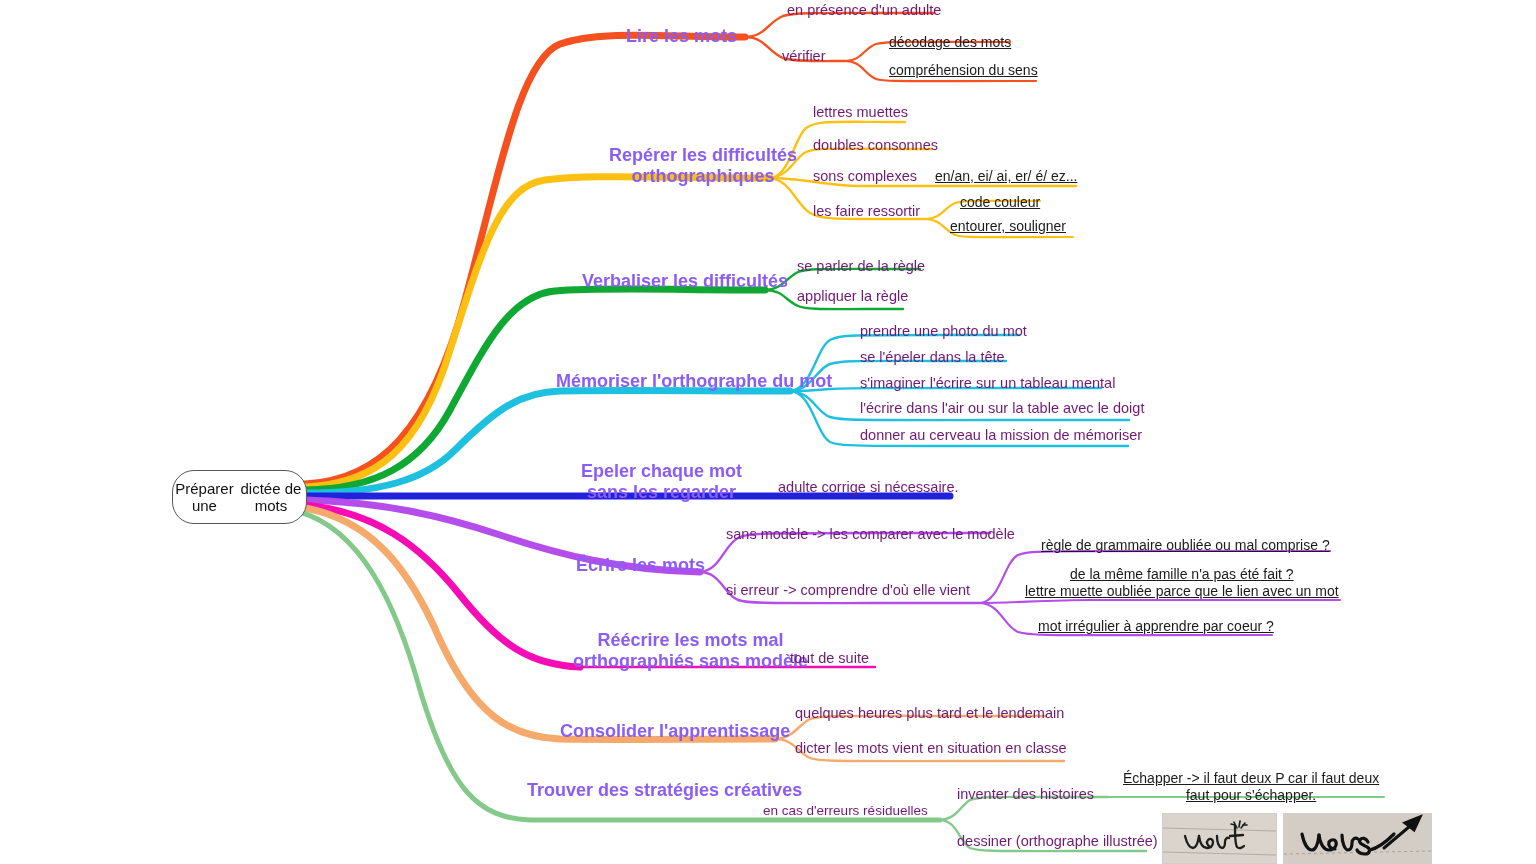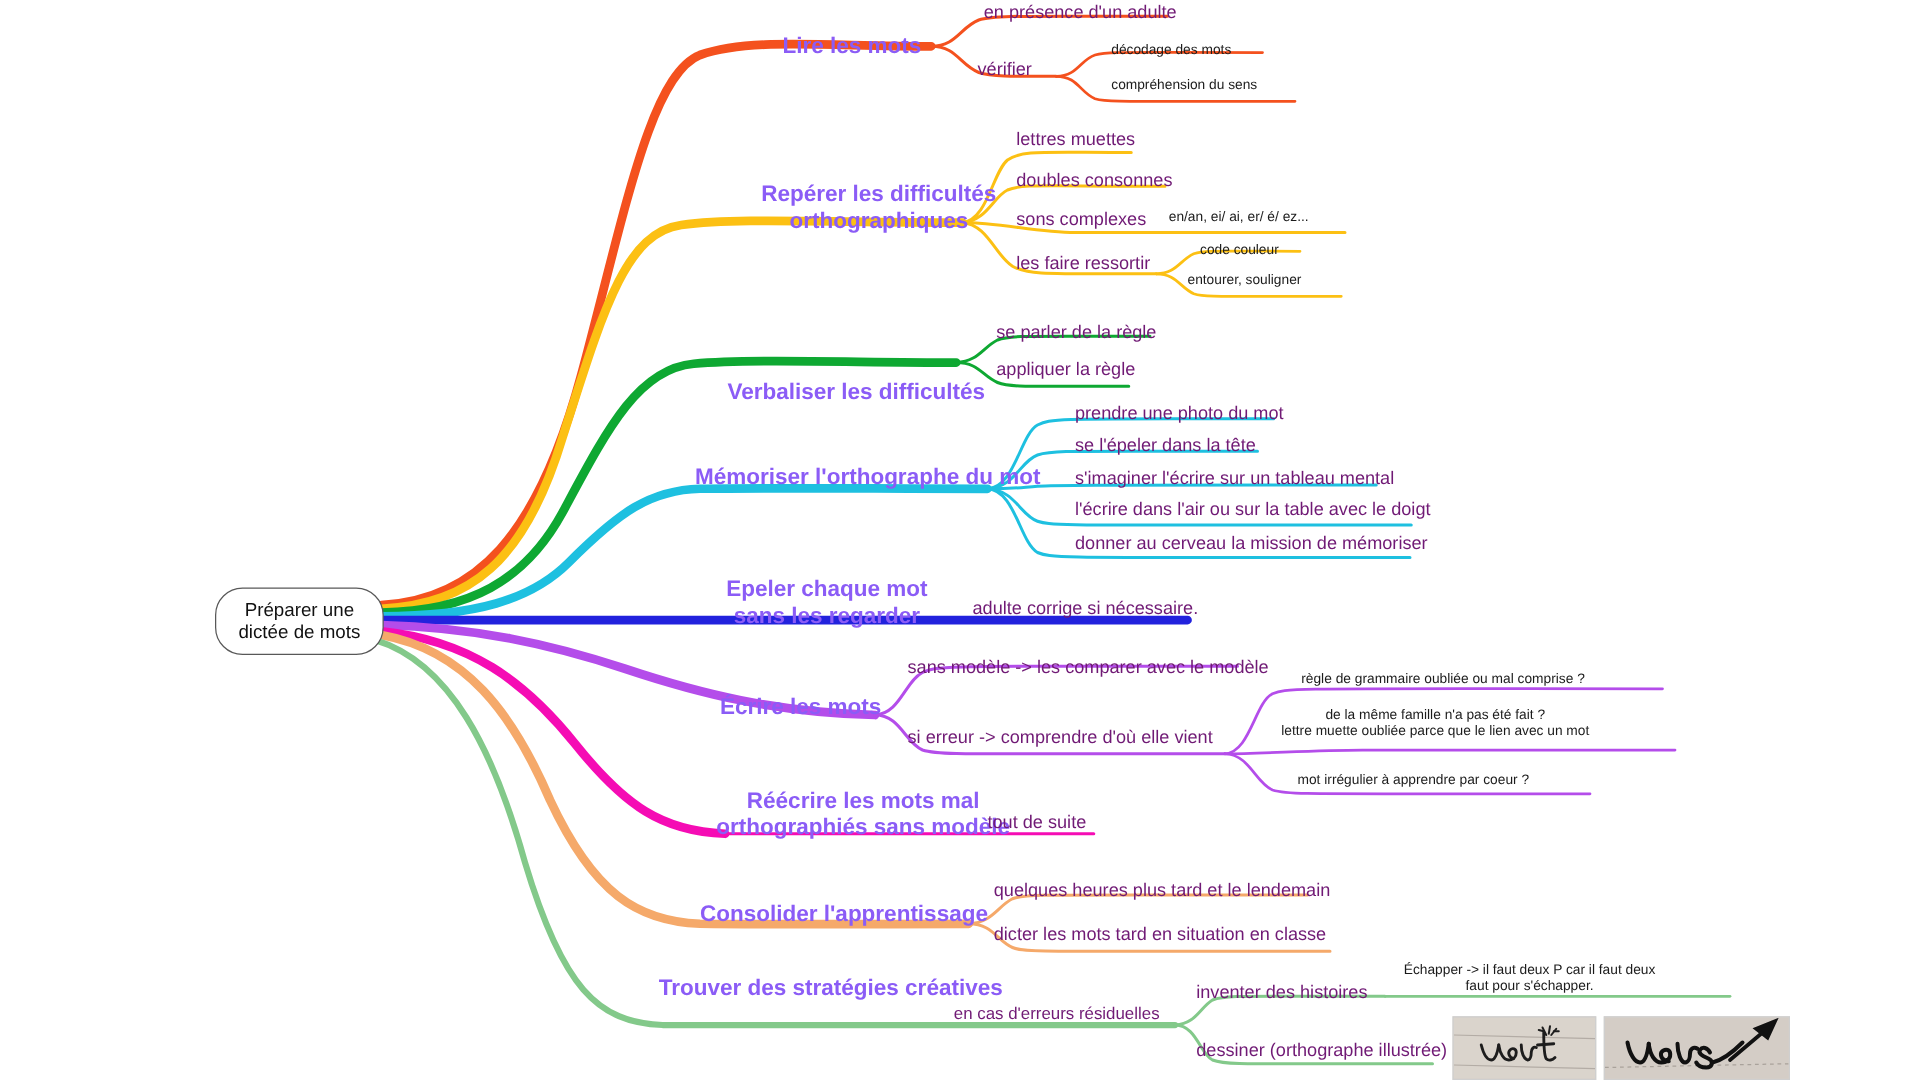--- a/index.html
+++ b/index.html
@@ -3,25 +3,25 @@
 <meta charset="utf-8">
 <style>
   html,body{margin:0;padding:0;background:#ffffff;}
   body{width:1536px;height:864px;overflow:hidden;
        font-family:"Liberation Sans","DejaVu Sans",sans-serif;
        color:#1a1a1a;}
   #stage{position:relative;width:1536px;height:864px;background:#fff;}
   svg#wires{position:absolute;left:0;top:0;width:1536px;height:864px;}
   .lbl{position:absolute;white-space:nowrap;line-height:1.18;}
   .root-node{position:absolute;background:#fff;border:1.6px solid #585858;
-      border-radius:22px;display:flex;flex-direction:column;align-items:center;
+      border-radius:22px;display:flex;flex-direction:row;align-items:center;
       justify-content:center;font-size:15px;color:#111;text-align:center;}
   .main-lbl{font-weight:bold;font-size:18px;color:#8b5cf6;text-align:center;}
   .sub-lbl{font-size:14.5px;color:#701a75;}
-  .sub2-lbl{font-size:11px;color:#1b1b1b;}
+  .sub2-lbl{font-size:14px;color:#1b1b1b;text-decoration:underline;}
   .ctr{text-align:center;}
   .photo{position:absolute;border:1px solid #cfcfcf;overflow:hidden;
       background:#d8d2cb;}
   .photo svg{display:block;}
 </style>
 </head>
 <body>
 
 <div id="stage">
 
@@ -94,21 +94,21 @@
     <div>orthographiques</div>
   </div>
   <div class="lbl sub-lbl" style="left:813px;top:104px;">lettres muettes</div>
   <div class="lbl sub-lbl" style="left:813px;top:137px;">doubles consonnes</div>
   <div class="lbl sub-lbl" style="left:813px;top:168px;">sons complexes</div>
   <div class="lbl sub2-lbl" style="left:935px;top:168px;">en/an, ei/ ai, er/ é/ ez...</div>
   <div class="lbl sub-lbl" style="left:813px;top:203px;">les faire ressortir</div>
   <div class="lbl sub2-lbl" style="left:960px;top:194px;">code couleur</div>
   <div class="lbl sub2-lbl" style="left:950px;top:218px;">entourer, souligner</div>
 
-  <div class="lbl main-lbl" style="left:582px;top:271px;margin-top:32px;">Verbaliser les difficultés</div>
+  <div class="lbl main-lbl" style="left:582px;top:271px;">Verbaliser les difficultés</div>
   <div class="lbl sub-lbl" style="left:797px;top:258px;">se parler de la règle</div>
   <div class="lbl sub-lbl" style="left:797px;top:288px;">appliquer la règle</div>
 
   <div class="lbl main-lbl" style="left:556px;top:371px;">Mémoriser l'orthographe du mot</div>
   <div class="lbl sub-lbl" style="left:860px;top:323px;">prendre une photo du mot</div>
   <div class="lbl sub-lbl" style="left:860px;top:349px;">se l'épeler dans la tête</div>
   <div class="lbl sub-lbl" style="left:860px;top:375px;">s'imaginer l'écrire sur un tableau mental</div>
   <div class="lbl sub-lbl" style="left:860px;top:400px;">l'écrire dans l'air ou sur la table avec le doigt</div>
   <div class="lbl sub-lbl" style="left:860px;top:427px;">donner au cerveau la mission de mémoriser</div>
 
@@ -129,21 +129,21 @@
   <div class="lbl sub2-lbl" style="left:1038px;top:618px;text-align:center;">mot irrégulier à apprendre par coeur ?</div>
 
   <div class="lbl main-lbl ctr" style="left:573px;top:630px;">
     <div>Réécrire les mots mal</div>
     <div>orthographiés sans modèle</div>
   </div>
   <div class="lbl sub-lbl" style="left:790px;top:650px;">tout de suite</div>
 
   <div class="lbl main-lbl" style="left:560px;top:721px;">Consolider l'apprentissage</div>
   <div class="lbl sub-lbl" style="left:795px;top:705px;">quelques heures plus tard et le lendemain</div>
-  <div class="lbl sub-lbl" style="left:795px;top:740px;">dicter les mots tard en situation en classe</div>
+  <div class="lbl sub-lbl" style="left:795px;top:740px;">dicter les mots vient en situation en classe</div>
 
   <div class="lbl main-lbl" style="left:527px;top:780px;">Trouver des stratégies créatives</div>
   <div class="lbl sub-lbl" style="left:763px;top:803px;font-size:13.5px;">en cas d'erreurs résiduelles</div>
   <div class="lbl sub-lbl" style="left:957px;top:786px;">inventer des histoires</div>
   <div class="lbl sub2-lbl ctr" style="left:1123px;top:770px;">
     <div>Échapper -&gt; il faut deux P car il faut deux</div>
     <div>faut pour s'échapper.</div>
   </div>
   <div class="lbl sub-lbl" style="left:957px;top:833px;">dessiner (orthographe illustrée)</div>
 

